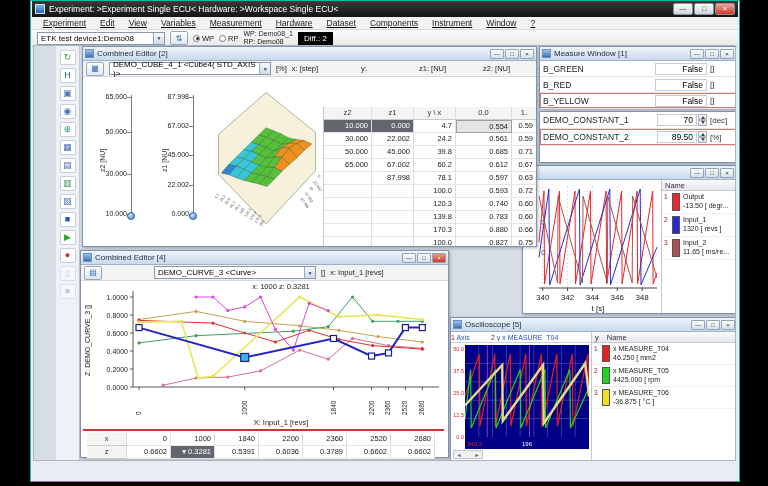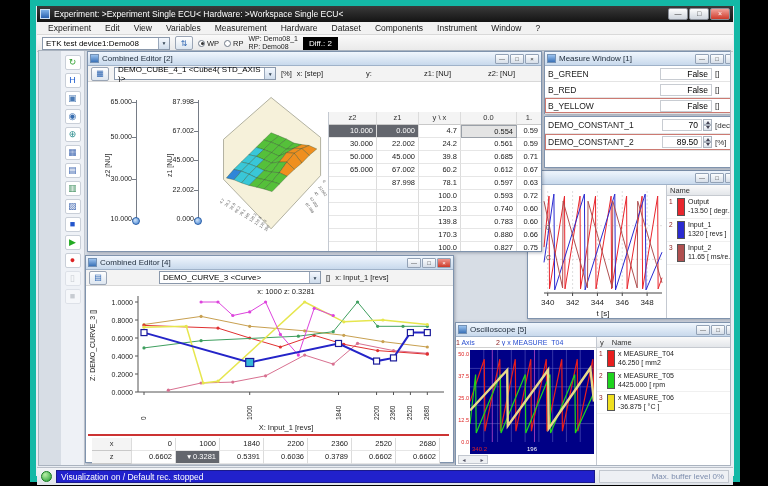--- a/index.html
+++ b/index.html
@@ -1,27 +1,27 @@
 <!DOCTYPE html>
 <html><head>
 <meta charset="utf-8">
 <style>
   html,body{margin:0;padding:0;background:#000;}
   *{box-sizing:border-box;font-family:"Liberation Sans",sans-serif;}
   #stage{position:relative;width:768px;height:486px;background:#000;overflow:hidden;}
-  #app-window{position:absolute;left:30px;top:0;width:710px;height:482px;background:#e9edf3;border:6px solid #14b8a6;}
+  #app-window{position:absolute;left:30px;top:0;width:710px;height:482px;background:#e9edf3;border:1px solid #14b8a6;}
   
   .titlebar{position:absolute;left:1px;top:0;right:1px;height:16px;background:linear-gradient(#3a3a3a,#141414);display:flex;align-items:center;padding:0 3px;color:#fff;}
   .titlebar .appicon{width:10px;height:10px;background:linear-gradient(#7fb2e8,#2a62b0);border:1px solid #cfe2f6;margin-right:4px;flex:0 0 auto;}
   .titlebar .ttext{font-size:8.5px;white-space:nowrap;overflow:hidden;}
   .winbtns{margin-left:auto;display:flex;gap:1px;}
   .winbtn{width:20px;height:12px;border:1px solid #8a8f98;border-radius:2px;background:linear-gradient(#fdfdfd,#cfd5dd);color:#333;font-size:7px;line-height:10px;text-align:center;}
   .winbtn.close{background:linear-gradient(#f2a39b,#cf3a2a);color:#fff;}
   
-  .menubar{position:absolute;left:1px;top:16px;right:1px;height:13px;background:#f2f2f2;border-bottom:1px solid #d9d9d9;display:flex;align-items:center;padding-left:4px;}
+  .menubar{position:absolute;left:1px;top:16px;right:1px;height:13px;background:#f2f2f2;border-bottom:1px solid #d9d9d9;display:flex;align-items:center;padding-left:4px;text-decoration:underline;}
   .menuitem{font-size:8.5px;color:#1a1a1a;padding:0 7px;line-height:13px;}
   .toolbar{position:absolute;left:1px;top:29px;right:1px;height:17px;background:linear-gradient(#fafafa,#e9e9e9);border-bottom:1px solid #c6c6c6;display:flex;align-items:center;padding-left:5px;gap:5px;}
   .combo{height:13px;background:#fff;border:1px solid #8a98ab;display:flex;align-items:center;font-size:8px;padding-left:3px;position:relative;}
   .combo .arrow{margin-left:auto;width:11px;height:100%;background:linear-gradient(#f4f8fd,#cfdcec);border-left:1px solid #9aa8bb;font-size:5px;color:#345;display:flex;align-items:center;justify-content:center;}
   .tbtn{width:18px;height:14px;border:1px solid #9aa5b5;border-radius:2px;background:linear-gradient(#fff,#dde6f0);display:flex;align-items:center;justify-content:center;font-size:8px;color:#2a62b0;}
   .radio{display:flex;align-items:center;gap:2px;font-size:7.5px;color:#222;}
   .rdot{width:7px;height:7px;border-radius:50%;border:1px solid #707a88;background:#fff;position:relative;}
   .rdot.on::after{content:"";position:absolute;left:1.5px;top:1.5px;width:3px;height:3px;border-radius:50%;background:#333;}
   .wprp{font-size:7px;line-height:8px;color:#222;white-space:nowrap;}
   .diffbadge{background:#000;color:#fff;font-size:8px;padding:1px 6px;height:13px;line-height:11px;}
@@ -631,20 +631,15 @@
                 <div class="leg-tx">
                   <div>x MEASURE_T06</div>
                   <div>-36.875 [ °C ]</div>
                 </div>
               </div>
             </div>
           </div>
         </div>
       </div>
 
-    <div class="statusbar">
-      <div class="sgreen"></div>
-      <div class="smsg">Visualization on / Default rec. stopped</div>
-      <div class="sbuf">Max. buffer level 0%</div>
-    </div>
 
   </div>
 </div>
 
 </body></html>

